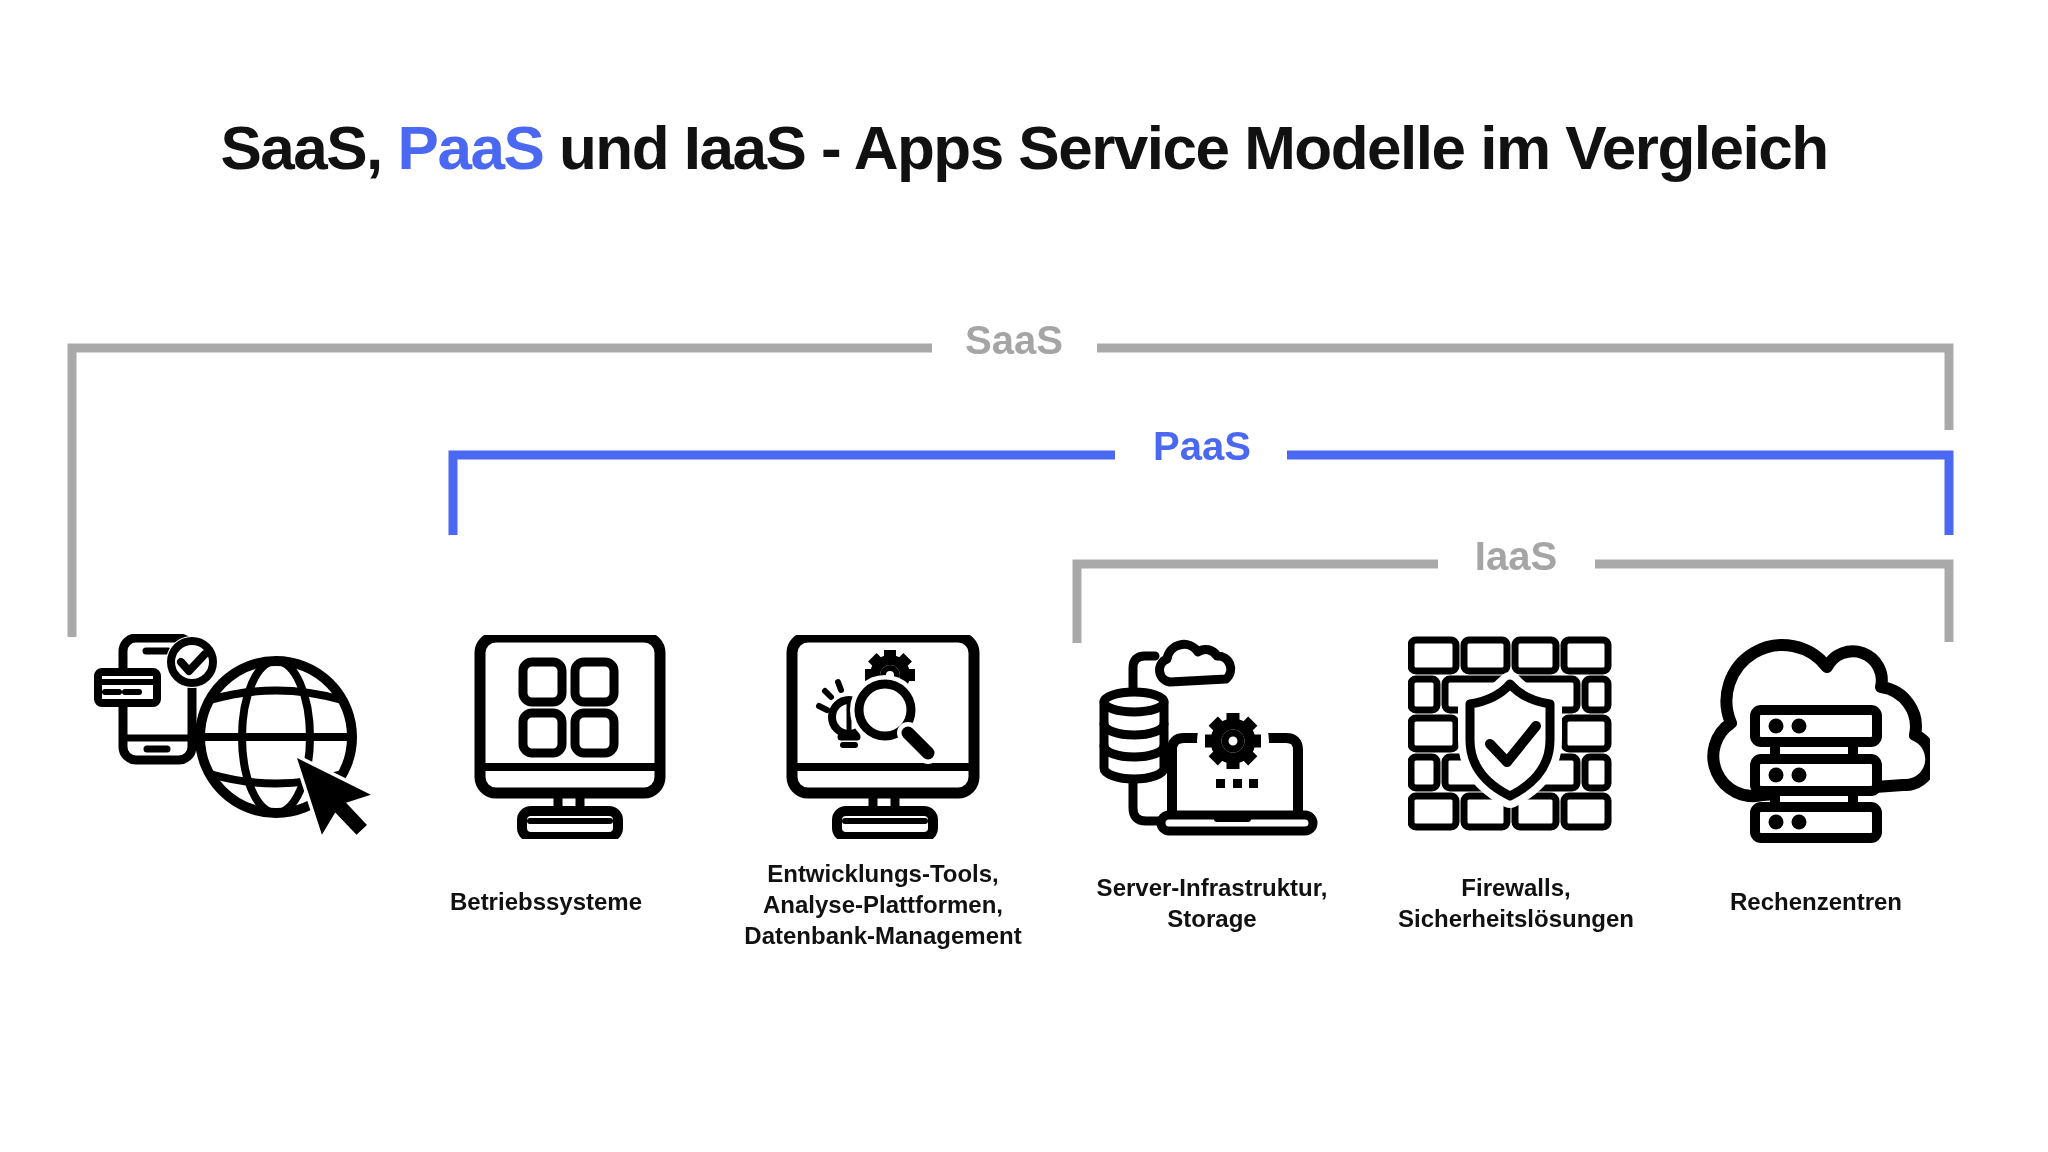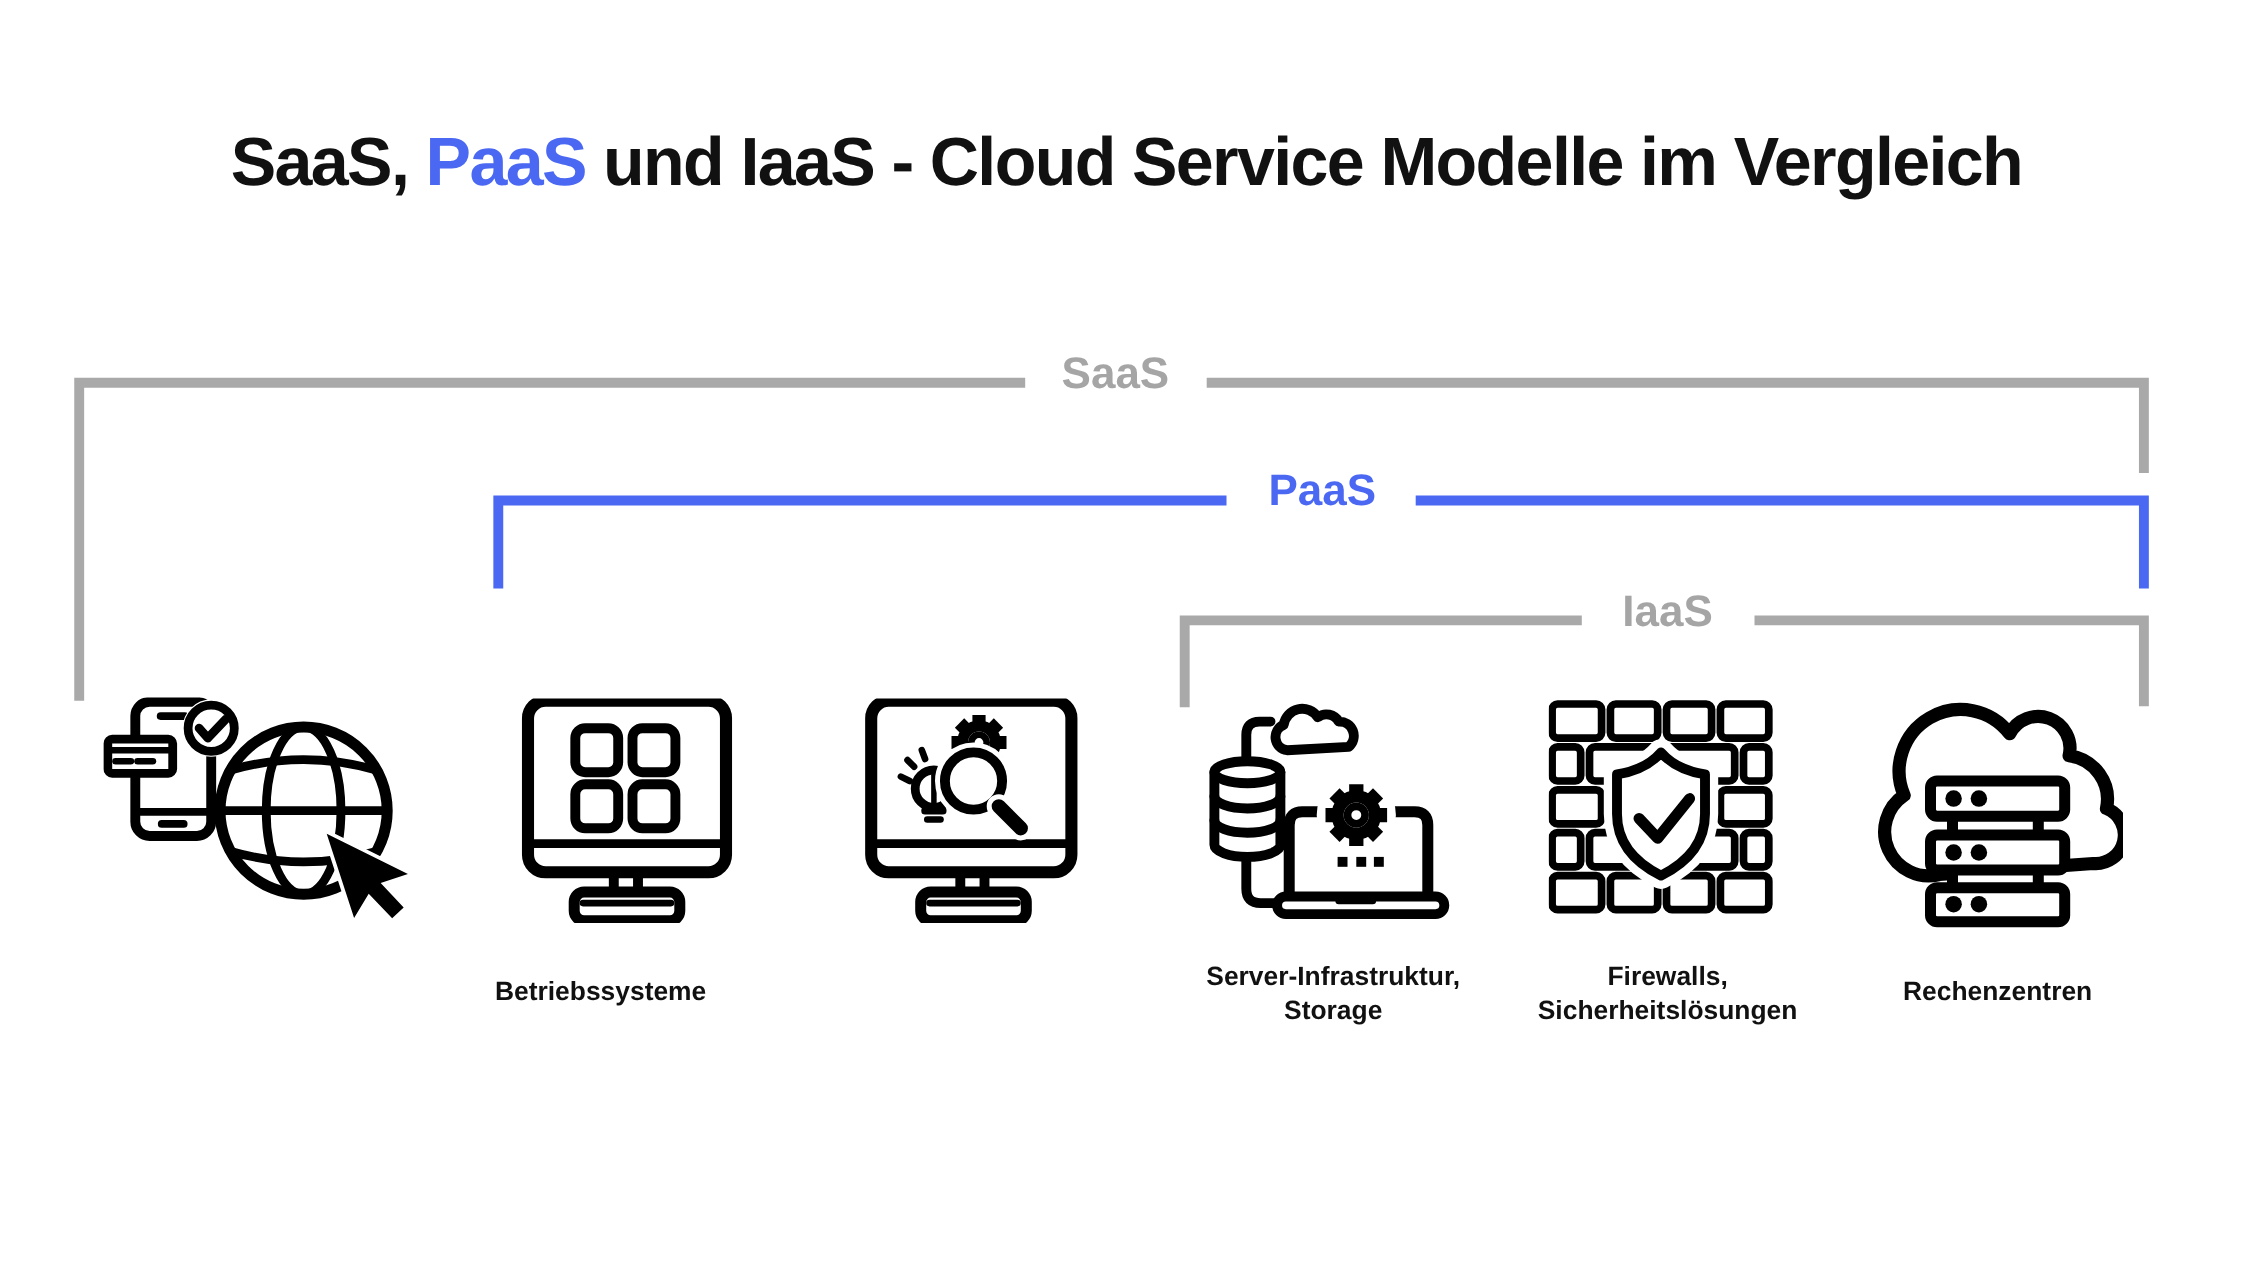--- a/index.html
+++ b/index.html
@@ -15,21 +15,21 @@
   .item-label{position:absolute;transform:translateX(-50%);text-align:center;
               font-size:24px;font-weight:700;color:#111;line-height:31px;white-space:pre-line;}
   .icon{position:absolute;}
   svg{display:block;}
 </style>
 </head>
 <body>
 
 <div id="canvas">
 
-  <div class="title"><span>SaaS, </span><span class="accent">PaaS</span><span> und IaaS - Cloud Service Modelle im Vergleich</span></div>
+  <div class="title"><span>SaaS, </span><span class="accent">PaaS</span><span> und IaaS - Apps Service Modelle im Vergleich</span></div>
 
   <svg width="2048" height="1152" style="position:absolute;left:0;top:0;" viewBox="0 0 2048 1152" fill="none">
     <path d="M72,637 V348 H932 M1097,348 H1949 V430" stroke="#a9a9a9" stroke-width="9"></path>
     <path d="M453,535 V455 H1115 M1287,455 H1949 V535" stroke="#4b68f2" stroke-width="9"></path>
     <path d="M1077,643 V564 H1438 M1595,564 H1949 V642" stroke="#a9a9a9" stroke-width="9"></path>
   </svg>
 
   <div class="bracket-label gray" style="left:1014px;top:320px;">SaaS</div>
   <div class="bracket-label blue" style="left:1202px;top:426px;">PaaS</div>
   <div class="bracket-label gray" style="left:1516px;top:536px;">IaaS</div>
@@ -208,19 +208,22 @@
           <circle cx="94" cy="91" r="7.5"></circle>
         <circle cx="71" cy="140" r="7.5"></circle>
           <circle cx="94" cy="140" r="7.5"></circle>
         <circle cx="71" cy="187" r="7.5"></circle>
           <circle cx="94" cy="187" r="7.5"></circle>
       </g>
     </g>
   </svg>
 
   <div class="item-label" style="left:546px;top:886px;">Betriebssysteme</div>
+  <div class="item-label" style="left:883px;top:858px;">Entwicklungs-Tools,
+Analyse-Plattformen,
+Datenbank-Management</div>
   <div class="item-label" style="left:1516px;top:872px;">Firewalls,
 Sicherheitslösungen</div>
   <div class="item-label" style="left:1212px;top:872px;">Server-Infrastruktur,
 Storage</div>
   <div class="item-label" style="left:1816px;top:886px;">Rechenzentren</div>
 
 </div>
 
 </body></html>

